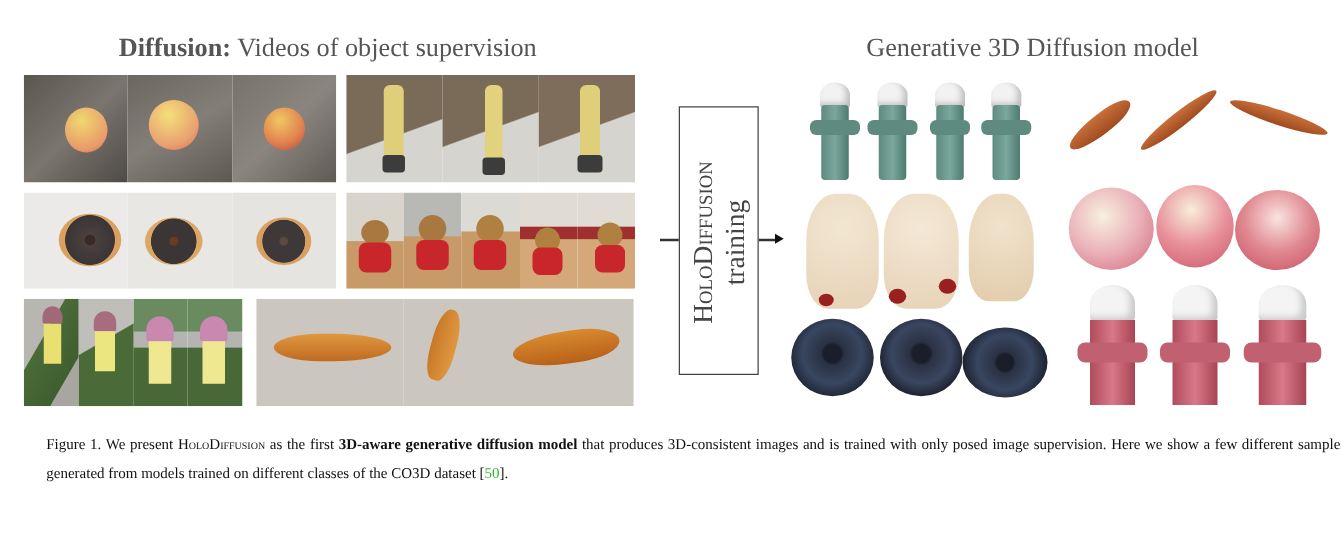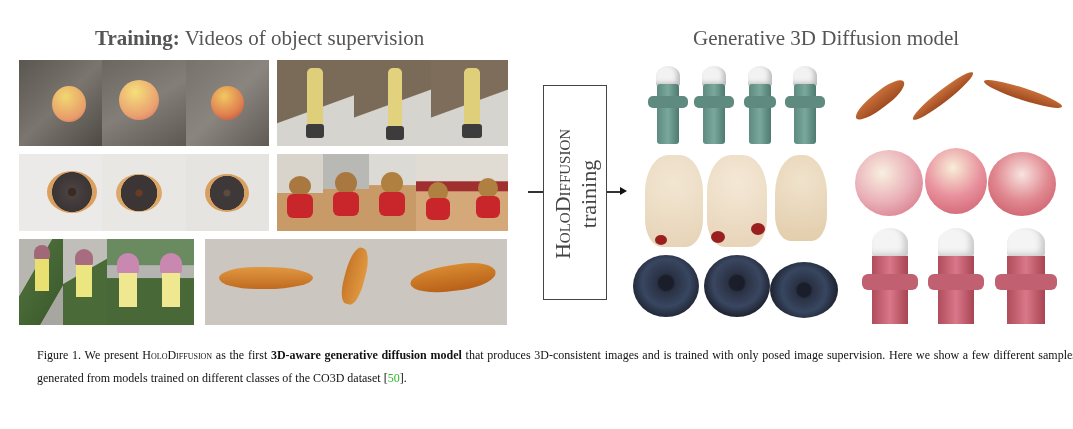--- a/index.html
+++ b/index.html
@@ -14,21 +14,21 @@
   .vtext{position:absolute;transform:rotate(-90deg);transform-origin:center center;white-space:nowrap;text-align:center;font-size:22px;color:#444;line-height:26px;}
   .sc{font-variant:small-caps;}
   .caption{position:absolute;left:37px;top:344px;width:1040px;font-size:12px;line-height:23px;color:#111;text-align:justify;}
   .cite{color:#2db82d;}
   .sample{position:absolute;}
 </style>
 </head>
 <body>
 
 <div class="abs hdr" style="left:95px;top:26px;">
-  <b>Training:</b><span> Videos of object supervision</span>
+  <b>Diffusion:</b><span> Videos of object supervision</span>
 </div>
 <div class="abs hdr" style="left:693px;top:26px;">Generative 3D Diffusion model</div>
 
 <div class="panel" style="left:19px;top:60px;width:250px;height:86px;">
   <div class="frame" style="background:linear-gradient(135deg,#5a5650,#7a756e,#4e4a45);">
       <div class="obj" style="left:33px;top:26px;width:34px;height:36px;border-radius:50%;background:radial-gradient(circle at 40% 30%,#f0d870,#e89a6a 70%,#c06050);"></div>
     </div>
   <div class="frame" style="background:linear-gradient(150deg,#6b665f,#837e77,#5d5852);">
       <div class="obj" style="left:17px;top:20px;width:40px;height:40px;border-radius:50%;background:radial-gradient(circle at 40% 30%,#f4e07a,#eaa070 65%,#d06a55);"></div>
     </div>

